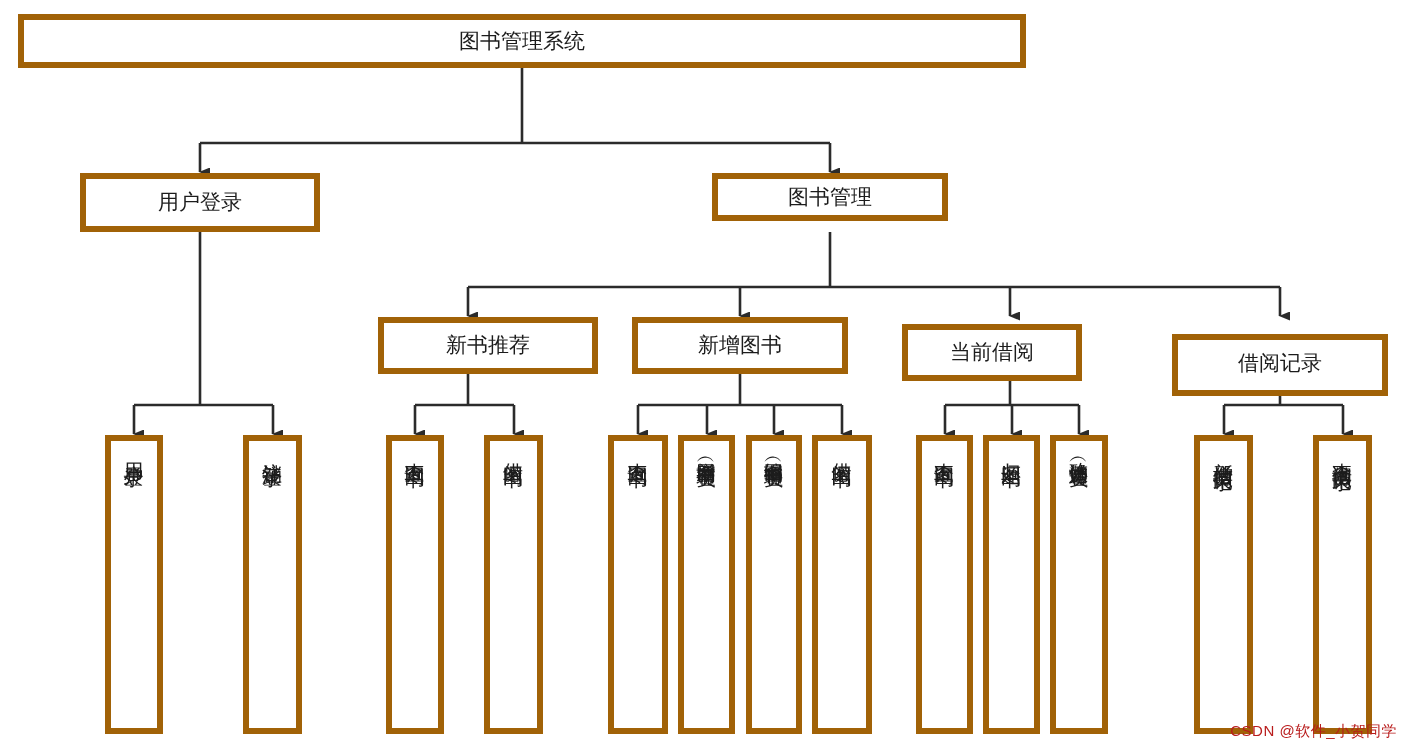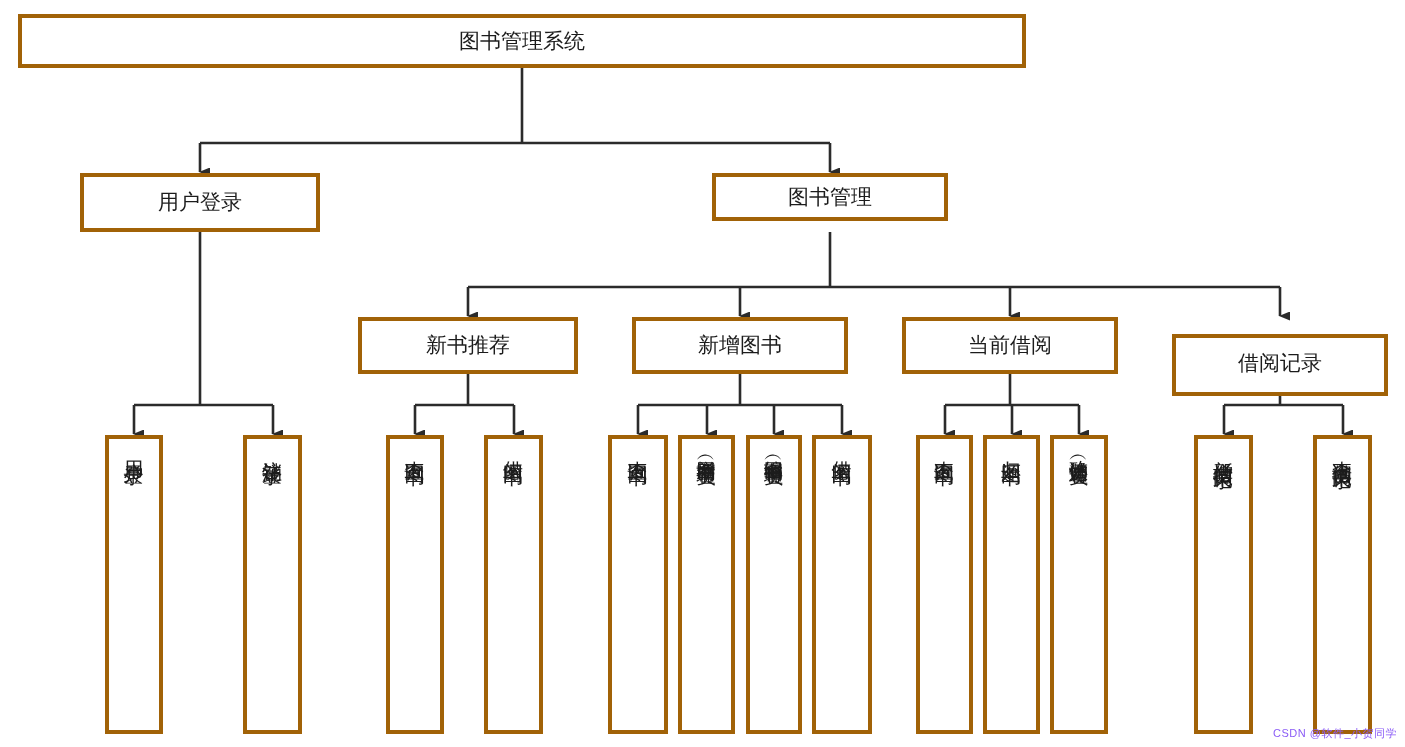--- a/index.html
+++ b/index.html
@@ -23,21 +23,21 @@
     left: 0;
     top: 0;
     width: 1405px;
     height: 747px;
     pointer-events: none;
   }
   .node {
     position: absolute;
     box-sizing: border-box;
     background: #ffffff;
-    border: 4px solid #a16207;
+    border: 6px solid #a16207;
     display: flex;
     align-items: center;
     justify-content: center;
     color: #1c1c1c;
   }
   .node-label {
     display: block;
     text-align: center;
     line-height: 1.18;
     white-space: pre;
@@ -58,22 +58,22 @@
     line-height: 1;
   }
   .node.vert.long .node-label {
     font-size: 19px;
     letter-spacing: 1px;
   }
   #watermark {
     position: absolute;
     right: 8px;
     bottom: 6px;
-    font-size: 11px;
-    color: #8b5cf6;
+    font-size: 15px;
+    color: #b91c1c;
     letter-spacing: 0.5px;
     white-space: nowrap;
     user-select: none;
   }
 </style>
 </head>
 <body>
 
 <div id="canvas">
   <svg id="edges" viewBox="0 0 1405 747">
@@ -122,27 +122,27 @@
   <div id="node-layer">
       <div class="node horiz" style="left: 18px; top: 14px; width: 1008px; height: 54px;">
         <span class="node-label">图书管理系统</span>
       </div>
       <div class="node horiz" style="left: 80px; top: 173px; width: 240px; height: 59px;">
         <span class="node-label">用户登录</span>
       </div>
       <div class="node horiz" style="left: 712px; top: 173px; width: 236px; height: 48px;">
         <span class="node-label">图书管理</span>
       </div>
-      <div class="node horiz" style="left: 358px; top: 317px; width: 220px; height: 57px;">
+      <div class="node horiz" style="left: 378px; top: 317px; width: 220px; height: 57px;">
         <span class="node-label">新书推荐</span>
       </div>
       <div class="node horiz" style="left: 632px; top: 317px; width: 216px; height: 57px;">
         <span class="node-label">新增图书</span>
       </div>
-      <div class="node horiz" style="left: 902px; top: 317px; width: 216px; height: 57px;">
+      <div class="node horiz" style="left: 902px; top: 324px; width: 180px; height: 57px;">
         <span class="node-label">当前借阅</span>
       </div>
       <div class="node horiz" style="left: 1172px; top: 334px; width: 216px; height: 62px; font-family: Liberation Mono, monospace;">
         <span class="node-label">借阅记录</span>
       </div>
       <div class="node vert" style="left: 105px; top: 435px; width: 58px; height: 299px;">
         <span class="node-label">用户登录</span>
       </div>
       <div class="node vert" style="left: 243px; top: 435px; width: 59px; height: 299px;">
         <span class="node-label">注销登录</span>

